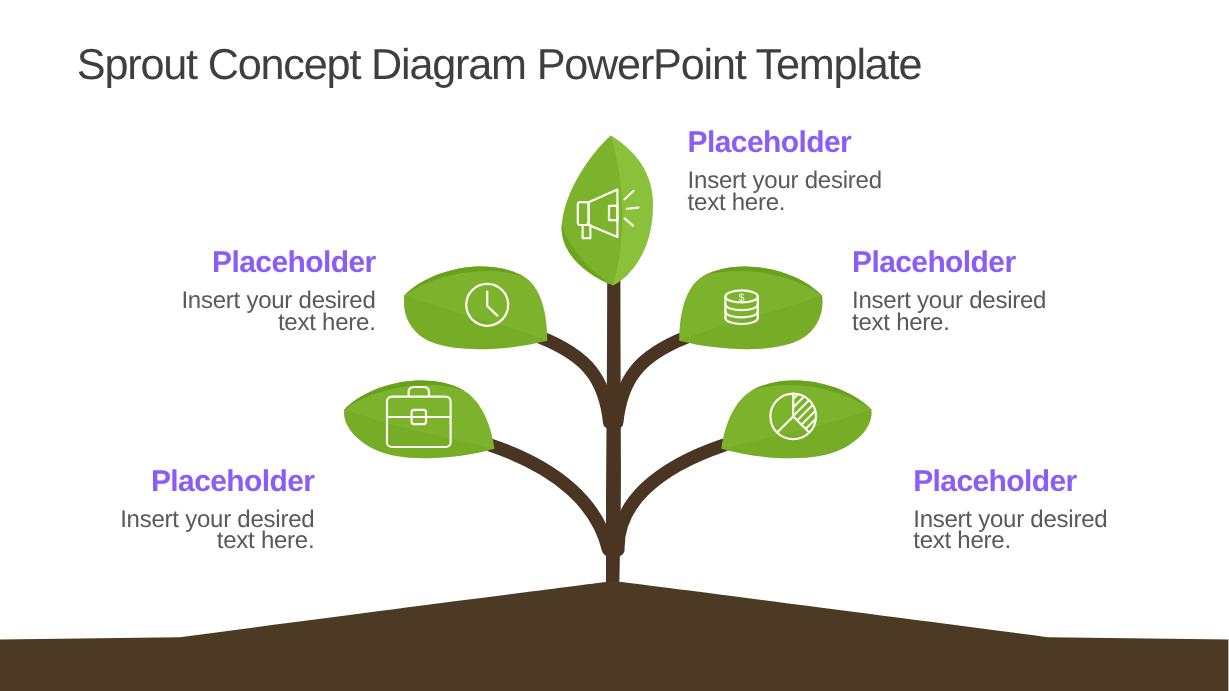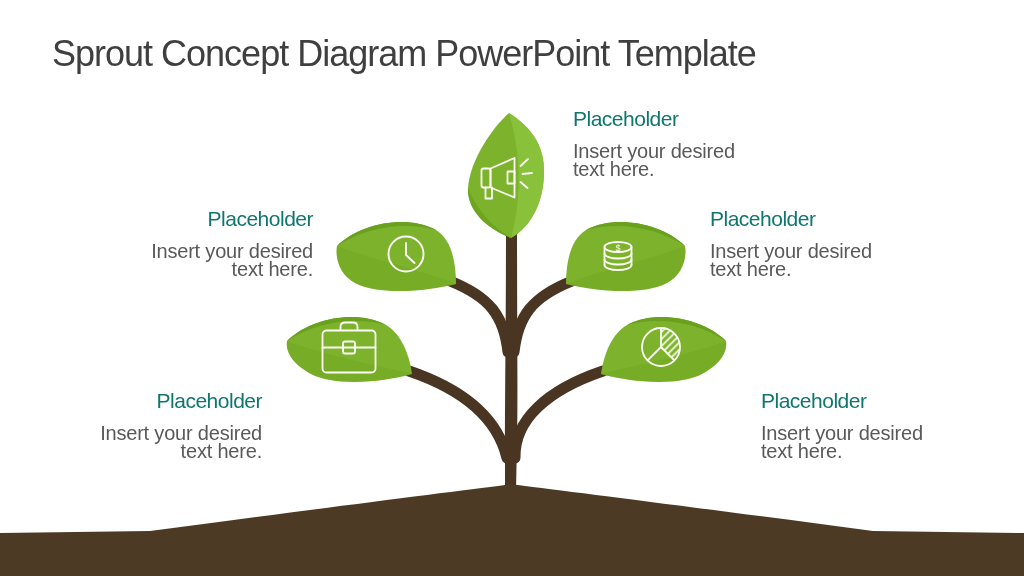--- a/index.html
+++ b/index.html
@@ -5,34 +5,34 @@
   html,body{margin:0;padding:0;background:#ffffff;}
   .slide{
     position:relative;
     width:1024px;height:576px;
     background:#ffffff;
     overflow:hidden;
     font-family:"Liberation Sans", sans-serif;
   }
   .slide-title{
     position:absolute;
-    left:52px;top:33px;
+    left:64px;top:33px;
     font-size:36px;
     font-weight:400;
     letter-spacing:-1px;
     color:#3f3f3f;
     white-space:nowrap;
   }
   .tree-svg{position:absolute;left:0;top:0;}
   .text-block{position:absolute;}
   .text-block .heading{
-    font-size:21px;
-    font-weight:400;
+    font-size:25px;
+    font-weight:700;
     letter-spacing:-0.5px;
-    color:#0f766e;
+    color:#8b5cf6;
     line-height:30px;
     margin:0 0 8px 0;
   }
   .text-block .body-line{
     font-size:20px;
     color:#595959;
     line-height:18px;
     letter-spacing:-0.2px;
   }
   .align-left{text-align:left;}

